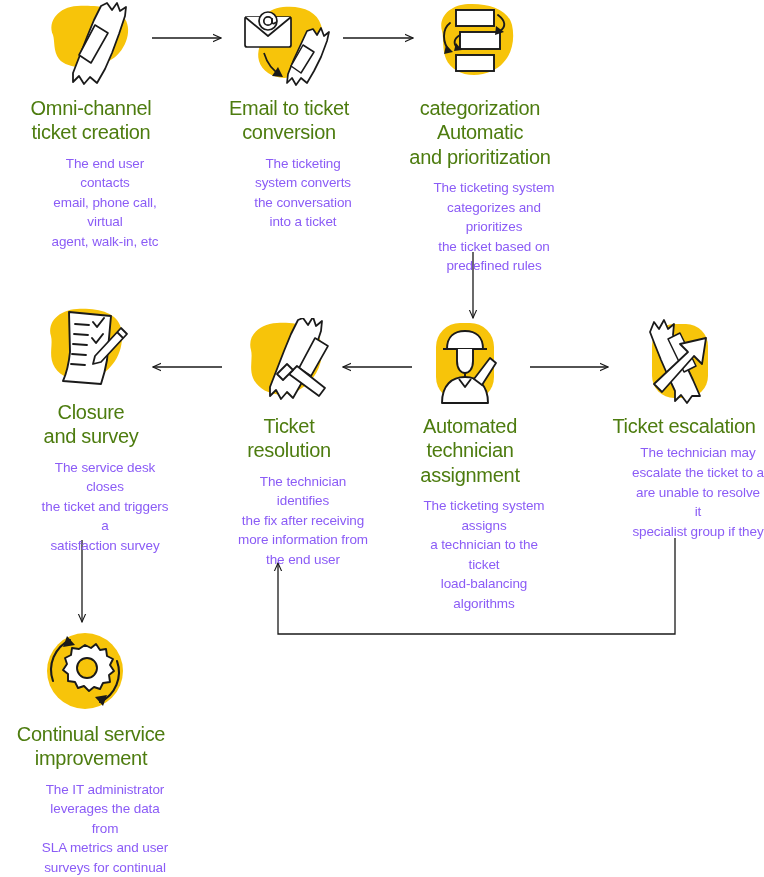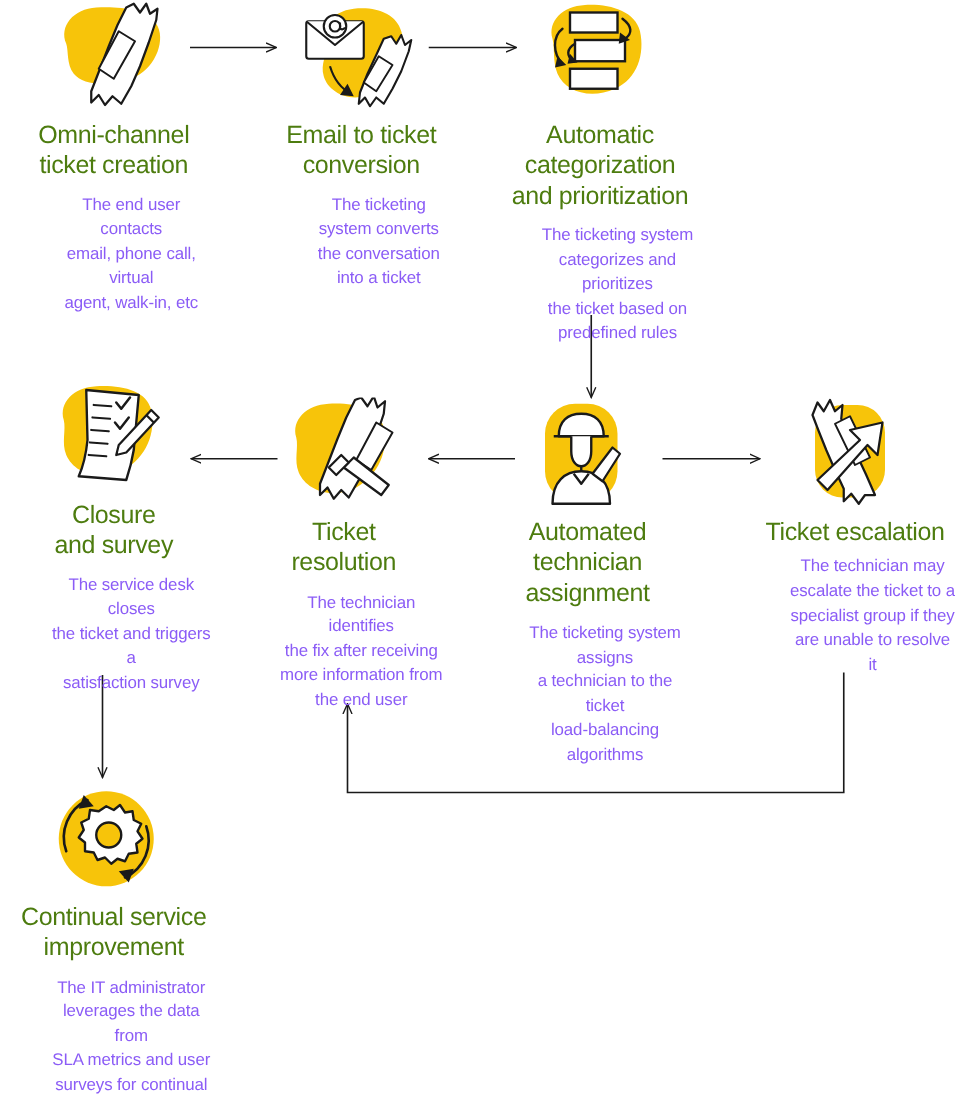--- a/index.html
+++ b/index.html
@@ -58,21 +58,21 @@
     letter-spacing: -0.1px;
     padding-left: 40px;
   }
 
   
   #node-0 { left: 0px;   top: 0px;   width: 170px; }
   #node-1 { left: 198px; top: 0px;   width: 170px; }
   #node-2 { left: 386px; top: 0px;   width: 176px; }
 
   #node-3 { left: 0px;   top: 304px; width: 170px; }
-  #node-4 { left: 184px; top: 318px; width: 170px; }
+  #node-4 { left: 198px; top: 318px; width: 170px; }
   #node-5 { left: 376px; top: 318px; width: 176px; }
   #node-6 { left: 592px; top: 318px; width: 172px; }
 
   #node-7 { left: 0px;   top: 626px; width: 170px; }
 
   #node-0 .node-title { font-size: 20px; }
   #node-6 .node-title { margin-bottom: 5px; }
   #node-6 .icon-wrap { margin-bottom: 6px; }
 </style>
 </head>
@@ -172,22 +172,22 @@
           <path d="M72 14 C80 20 80 26 74 30"></path>
           <path d="M24 22 C16 28 16 42 24 50"></path>
           <path d="M34 34 C27 38 27 44 33 48"></path>
         </g>
         <path d="M70 25 L78 31 L69 34 Z" fill="#1a1a1a"></path>
         <path d="M20 44 L27 51 L18 53 Z" fill="#1a1a1a"></path>
         <path d="M30 42 L36 49 L28 50 Z" fill="#1a1a1a"></path>
       </svg>
     </div>
     <div class="node-title">
+      <div>categorization</div>
       <div>Automatic</div>
-      <div>categorization</div>
       <div>and prioritization</div>
     </div>
     <div class="node-desc">
       <div>The ticketing system</div>
       <div>categorizes and prioritizes</div>
       <div>the ticket based on</div>
       <div>predefined rules</div>
     </div>
   </div>
 
@@ -291,22 +291,22 @@
           <path d="M26 66 L60 34 L52 26 L78 20 L74 46 L66 38 L34 74 Z"></path>
         </g>
       </svg>
     </div>
     <div class="node-title">
       <div>Ticket escalation</div>
     </div>
     <div class="node-desc">
       <div>The technician may</div>
       <div>escalate the ticket to a</div>
+      <div>are unable to resolve it</div>
       <div>specialist group if they</div>
-      <div>are unable to resolve it</div>
     </div>
   </div>
 
   <div class="node" id="node-7">
     <div class="icon-wrap">
       <svg width="96" height="88" viewBox="0 0 96 88">
         <circle cx="48" cy="44" r="38" fill="#F7C40A"></circle>
         <g fill="none" stroke="#1a1a1a" stroke-width="2.1" stroke-linecap="round">
           <path d="M16 54 A33 33 0 0 1 33 13"></path>
           <path d="M80 34 A33 33 0 0 1 63 75"></path>

